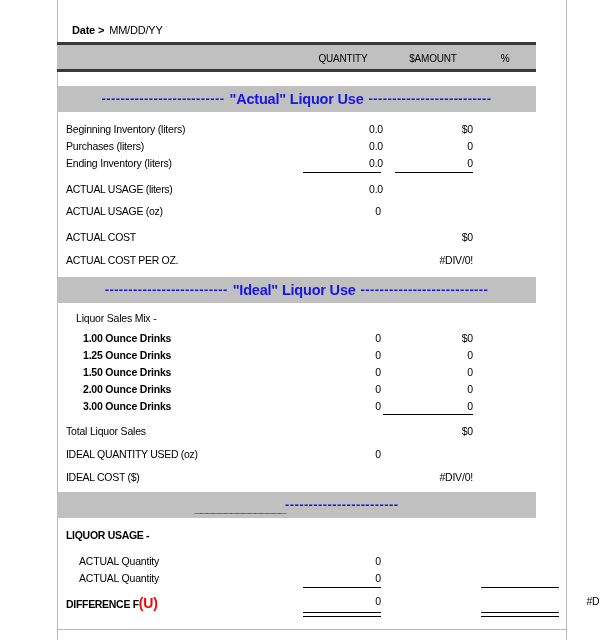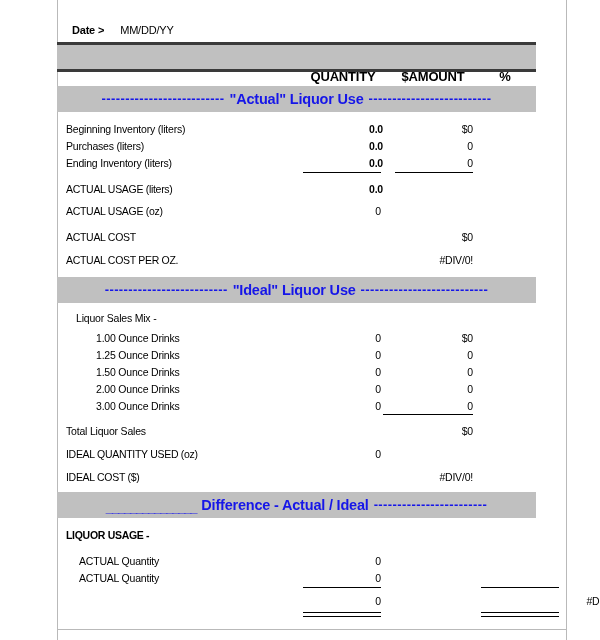--- a/index.html
+++ b/index.html
@@ -55,41 +55,41 @@
     left: 72px;
     top: 24px;
     font-size: 11px;
     white-space: nowrap;
   }
   .date-label {
     font-weight: bold;
     letter-spacing: -0.2px;
   }
   .date-value {
-    margin-left: 13px;
+    margin-left: 2px;
     letter-spacing: -0.2px;
   }
 
   
   .header-band {
     position: absolute;
     left: 57px;
     top: 42px;
     width: 479px;
     height: 30px;
     background: #c0c0c0;
     border-top: 3px solid #3a3a3a;
     border-bottom: 3px solid #3a3a3a;
     box-sizing: border-box;
   }
   .header-band .hcell {
     position: absolute;
-    top: 24px;
-    font-size: 13px;
-    font-weight: bold;
+    top: 8px;
+    font-size: 10px;
+    font-weight: normal;
     letter-spacing: -0.2px;
     text-align: center;
   }
   .hcell.qty   { left: 246px; width: 80px; }
   .hcell.amt   { left: 331px; width: 90px; }
   .hcell.pct   { left: 428px; width: 40px; }
 
   
   .section-band {
     position: absolute;
@@ -145,21 +145,20 @@
     left: 0px;
     top: 0px;
     white-space: nowrap;
     text-align: center;
   }
   .row .qty {
     position: absolute;
     left: 246px;
     width: 80px;
     text-align: right;
-    font-weight: bold;
   }
   .row .qty-mid {
     position: absolute;
     left: 246px;
     width: 78px;
     text-align: right;
   }
   .row .amt {
     position: absolute;
     left: 338px;
@@ -167,21 +166,21 @@
     text-align: right;
   }
   .row .pct {
     position: absolute;
     left: 428px;
     width: 45px;
     text-align: right;
   }
   .ind-1  { padding-left: 9px; }
   .ind-2  { padding-left: 22px; }
-  .ind-3  { padding-left: 39px; }
+  .ind-3  { padding-left: 26px; font-weight: bold; }
 
   .bold { font-weight: bold; }
   .caps { letter-spacing: -0.3px; }
 
   
   .uline {
     position: absolute;
     height: 0;
     border-top: 1px solid #000;
   }
@@ -317,21 +316,20 @@
     <span class="qty-mid">0</span>
   </div>
   <div class="row" style="top:471px;">
     <span class="lbl ind-1 caps">IDEAL COST ($)</span>
     <span class="amt">#DIV/0!</span>
   </div>
 
   <div class="section-band" style="top:492px;">
     <div class="section-inner">
       <span class="dash-run tight">_______________</span>
-      <span class="sect-title">Difference - Actual / Ideal</span>
       <span class="dash-run">------------------------</span>
     </div>
   </div>
 
   <div class="row" style="top:529px;">
     <span class="lbl ind-1 bold caps">LIQUOR USAGE -</span>
   </div>
 
   <div class="row" style="top:555px;">
     <span class="lbl ind-2">ACTUAL Quantity</span>
@@ -339,20 +337,21 @@
   </div>
   <div class="row" style="top:572px;">
     <span class="lbl ind-2">ACTUAL Quantity</span>
     <span class="qty-mid">0</span>
   </div>
 
   <div class="uline" style="left:303px; top:587px; width:78px;"></div>
   <div class="uline" style="left:481px; top:587px; width:78px;"></div>
 
   <div class="row" style="top:595px;">
+    <span class="lbl ind-1"><span class="diff-label">DIFFERENCE F</span><span class="red-u">(U)</span></span>
     <span class="qty-mid">0</span>
     <span class="pct" style="left:473px; width:90px;">#DIV/0!</span>
   </div>
 
   <div class="dline" style="left:303px; top:612px; width:78px;"></div>
   <div class="dline" style="left:481px; top:612px; width:78px;"></div>
 
 </div>
 
 </body></html>

